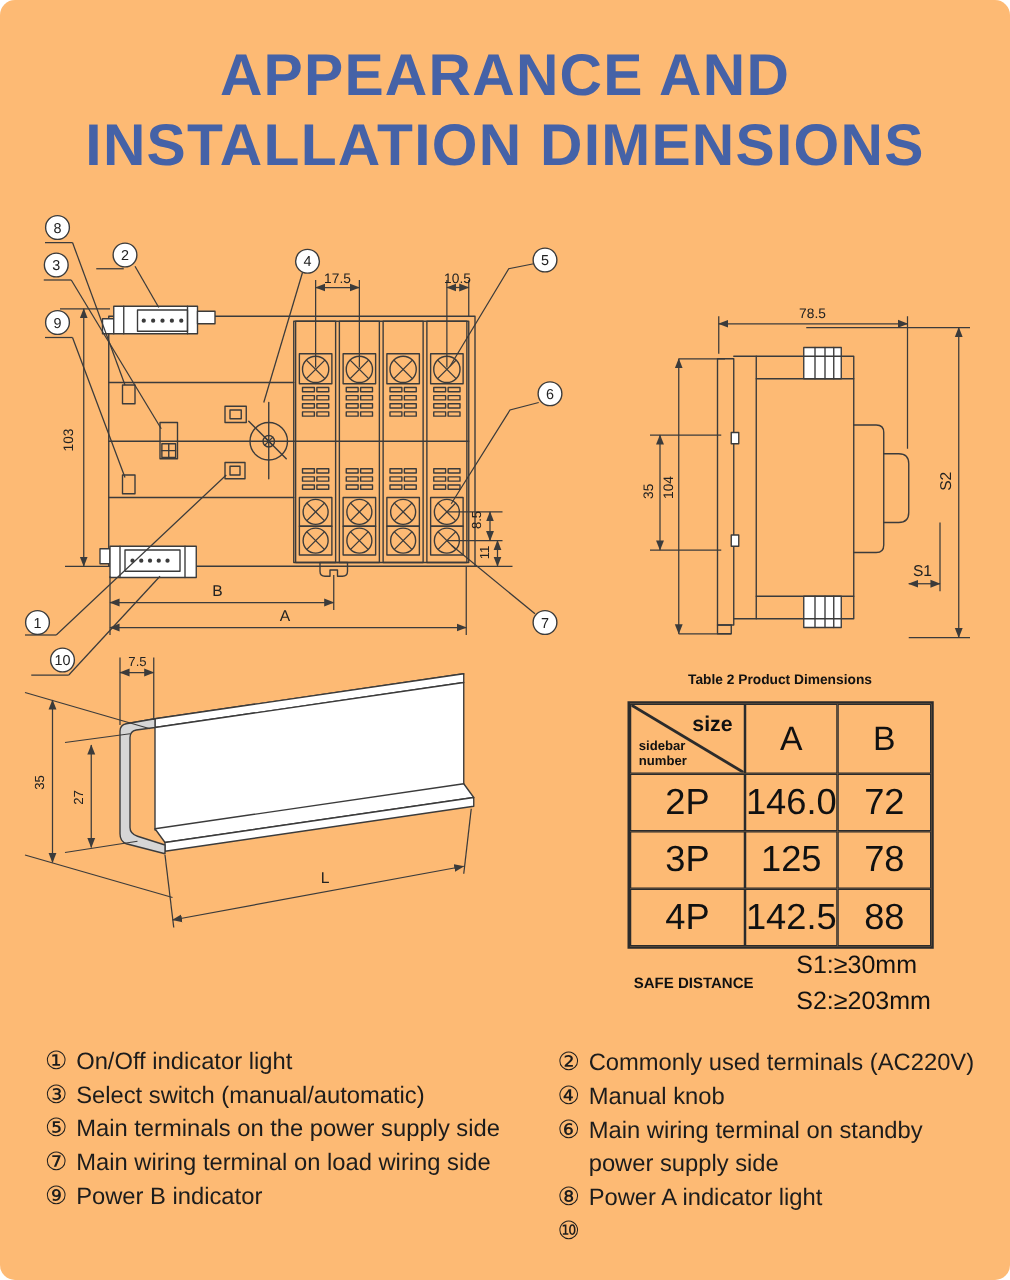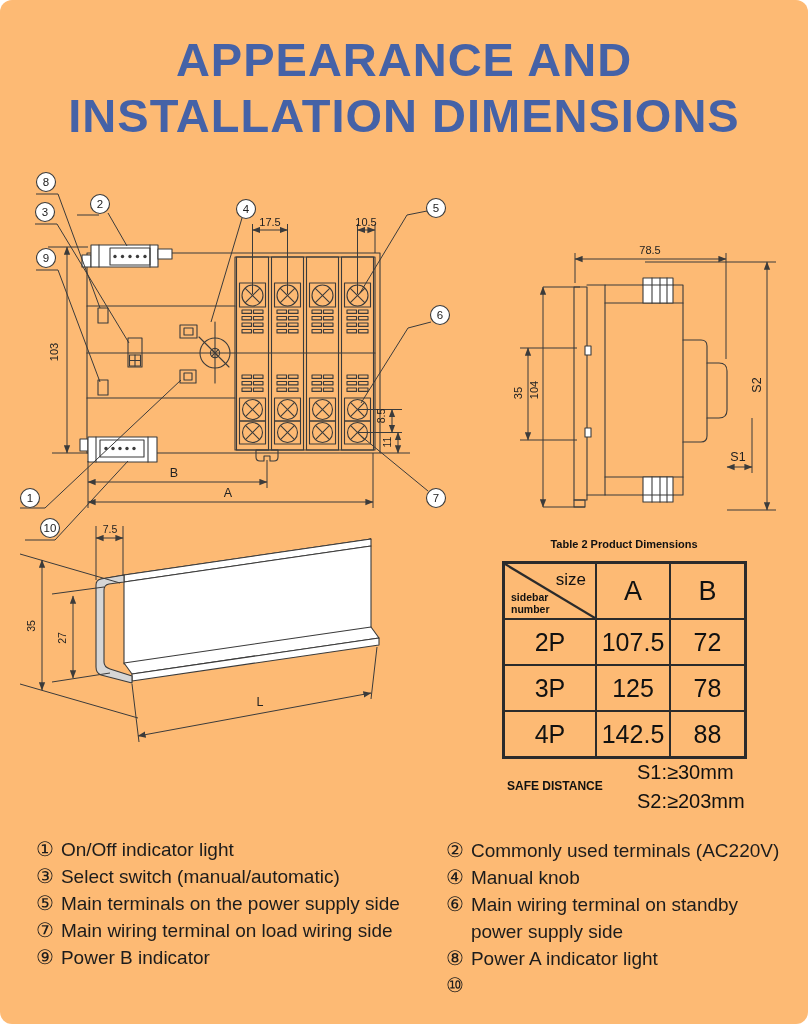--- a/index.html
+++ b/index.html
@@ -19,24 +19,24 @@
   .co{font-size:11.5px;text-anchor:middle;}
   
   .tbl-title{position:absolute;left:500px;top:538px;width:248px;text-align:center;
              font-size:11px;font-weight:bold;color:#111;}
   .tbl{position:absolute;left:502px;top:561px;border:2px solid #2b2b2b;border-collapse:collapse;}
   .tbl .r{display:flex;}
   .tbl .c{border:1.5px solid #2b2b2b;display:flex;align-items:center;justify-content:center;
           color:#111;box-sizing:border-box;}
   .c.w1{width:92px;} .c.w2{width:74px;} .c.w3{width:75px;}
   .r.hd .c{height:56px;font-size:27px;}
-  .r.bd .c{height:46px;font-size:25px;}
+  .r.bd .c{height:46px;font-size:29px;}
   .c.corner{position:relative;}
   .corner svg{position:absolute;left:0;top:0;width:100%;height:100%;}
-  .size-lbl{position:absolute;top:6px;right:9px;font-size:17px;font-weight:normal;}
+  .size-lbl{position:absolute;top:6px;right:9px;font-size:17px;font-weight:bold;}
   .sb1{position:absolute;left:6px;bottom:16px;font-size:10.5px;font-weight:bold;line-height:10px;margin-top:16px;}
   .sb2{position:absolute;left:6px;bottom:4px;font-size:10.5px;font-weight:bold;line-height:10px;}
   .safe-lbl{position:absolute;left:507px;top:779px;font-size:12px;font-weight:bold;color:#111;}
   .safe-s1{position:absolute;left:637px;top:761px;font-size:20px;color:#111;}
   .safe-s2{position:absolute;left:637px;top:790px;font-size:20px;color:#111;}
   
   .legend{position:absolute;color:#1c1c1c;}
   .leg-left{left:36px;top:836px;width:400px;}
   .leg-right{left:446px;top:837px;width:360px;}
   .li{display:flex;gap:7px;font-size:19px;line-height:27px;align-items:flex-start;}
@@ -307,21 +307,21 @@
         </svg>
         <span class="size-lbl">size</span>
         <span class="sb1">sidebar</span>
         <span class="sb2">number</span>
       </div>
       <div class="c w2">A</div>
       <div class="c w3">B</div>
     </div>
     <div class="r bd">
       <div class="c w1">2P</div>
-      <div class="c w2">107.5</div>
+      <div class="c w2">146.0</div>
       <div class="c w3">72</div>
     </div>
     <div class="r bd">
       <div class="c w1">3P</div>
       <div class="c w2">125</div>
       <div class="c w3">78</div>
     </div>
     <div class="r bd">
       <div class="c w1">4P</div>
       <div class="c w2">142.5</div>

